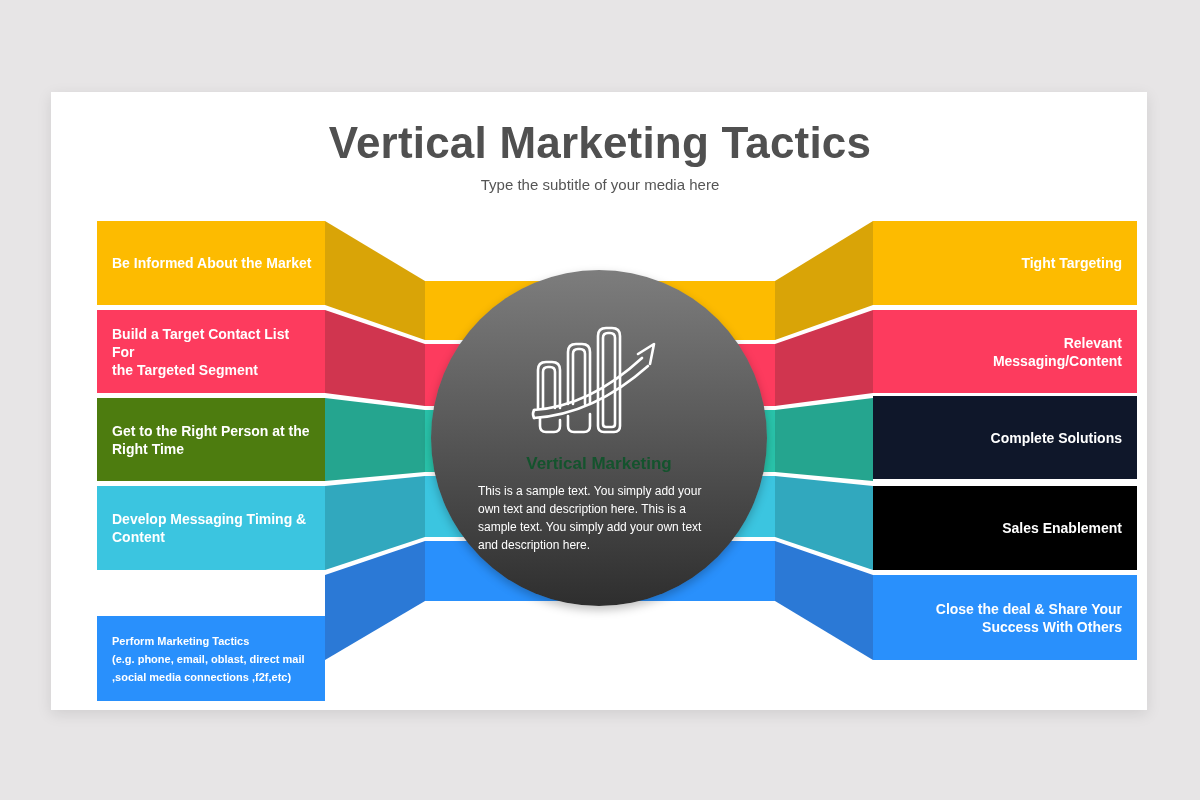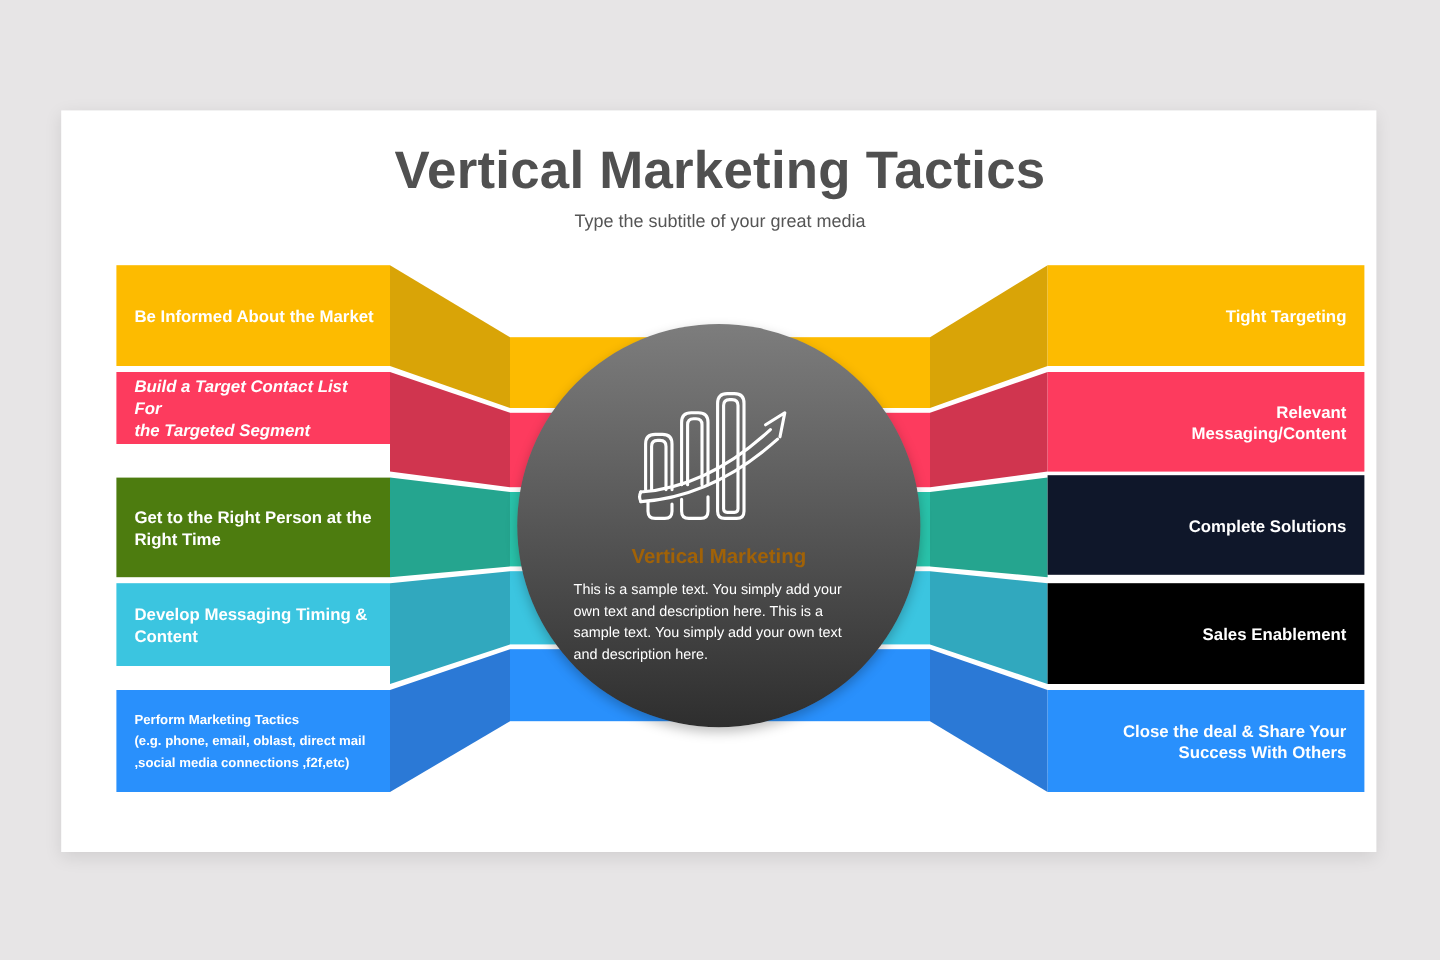--- a/index.html
+++ b/index.html
@@ -4,36 +4,36 @@
 <style>
   html,body{margin:0;padding:0;}
   body{width:1200px;height:800px;background:#e7e5e6;position:relative;overflow:hidden;font-family:"Liberation Sans","DejaVu Sans",sans-serif;}
   .slide{position:absolute;left:51px;top:92px;width:1096px;height:618px;background:#ffffff;box-shadow:0 4px 14px rgba(0,0,0,0.10);}
   .title{position:absolute;left:0;top:118px;width:1200px;text-align:center;font-size:44px;color:#505050;font-weight:bold;letter-spacing:0.2px;}
   .subtitle{position:absolute;left:0;top:176px;width:1200px;text-align:center;font-size:15px;color:#555;}
   svg.folds{position:absolute;left:0;top:0;width:1200px;height:800px;}
   .box{position:absolute;display:flex;align-items:center;color:#fff;font-weight:bold;font-size:14px;line-height:18px;box-sizing:border-box;}
   .box.left{left:97px;width:228px;padding-left:15px;padding-right:10px;}
   .box.right{left:873px;width:264px;padding-right:15px;padding-left:10px;justify-content:flex-end;text-align:right;}
-  .box.small{font-size:11px;line-height:18px;}
+  .box.small{font-size:11px;line-height:18px;margin-top:41px;}
   .box .lbl{white-space:pre-line;}
   .circle{position:absolute;left:431px;top:270px;width:336px;height:336px;border-radius:50%;
     background:linear-gradient(to bottom,#7d7d7d 0%,#5a5a5a 45%,#2e2e2e 100%);
     box-shadow:0 4px 10px rgba(0,0,0,0.25);}
   .circle-icon{position:absolute;left:530px;top:322px;width:132px;height:112px;}
-  .circle-title{position:absolute;left:431px;top:454px;width:336px;text-align:center;color:#a16207;font-weight:bold;font-size:17px;}
+  .circle-title{position:absolute;left:431px;top:454px;width:336px;text-align:center;color:#14532d;font-weight:bold;font-size:17px;}
   .circle-text{position:absolute;left:478px;top:482px;width:242px;color:#fff;font-size:12px;line-height:18px;}
 </style>
 </head>
 <body>
 
 <div class="slide"></div>
 
 <div class="title">Vertical Marketing Tactics</div>
-<div class="subtitle">Type the subtitle of your great media</div>
+<div class="subtitle">Type the subtitle of your media here</div>
 
 <svg class="folds" viewBox="0 0 1200 800">
 
   <rect x="425" y="281" width="350" height="59" fill="#fdbb00"></rect>
   <rect x="425" y="344" width="350" height="62" fill="#fd3b5e"></rect>
   <rect x="425" y="410" width="350" height="62" fill="#29c3aa"></rect>
   <rect x="425" y="476" width="350" height="61" fill="#3bc5e0"></rect>
   <rect x="425" y="541" width="350" height="60" fill="#2990fc"></rect>
 
   <polygon points="325,221 425,281 425,340 325,305" fill="#d9a407"></polygon>
@@ -45,29 +45,29 @@
   <polygon points="873,221 775,281 775,340 873,305" fill="#d9a407"></polygon>
   <polygon points="873,310 775,344 775,406 873,393" fill="#d0354f"></polygon>
   <polygon points="873,398 775,410 775,472 873,481" fill="#25a58f"></polygon>
   <polygon points="873,486 775,476 775,537 873,570" fill="#31a8be"></polygon>
   <polygon points="873,575 775,541 775,601 873,660" fill="#2b79d6"></polygon>
 </svg>
 
 <div class="box left" style="top:221px;height:84px;background:#fdbb00;">
   <span class="lbl">Be Informed About the Market</span>
 </div>
-<div class="box left" style="top:310px;height:60px;background:#fd3b5e;font-style:italic;">
+<div class="box left" style="top:310px;height:83px;background:#fd3b5e;">
   <span class="lbl">Build a Target Contact List For
 the Targeted Segment</span>
 </div>
 <div class="box left" style="top:398px;height:83px;background:#4d7c0f;">
   <span class="lbl">Get to the Right Person at the
 Right Time</span>
 </div>
-<div class="box left" style="top:486px;height:69px;background:#3bc5e0;">
+<div class="box left" style="top:486px;height:84px;background:#3bc5e0;">
   <span class="lbl">Develop Messaging Timing &amp;
 Content</span>
 </div>
 <div class="box left small" style="top:575px;height:85px;background:#2990fc;">
   <span class="lbl">Perform Marketing Tactics
 (e.g. phone, email, oblast, direct mail
 ,social media connections ,f2f,etc)</span>
 </div>
 
 <div class="box right" style="top:221px;height:84px;background:#fdbb00;">

